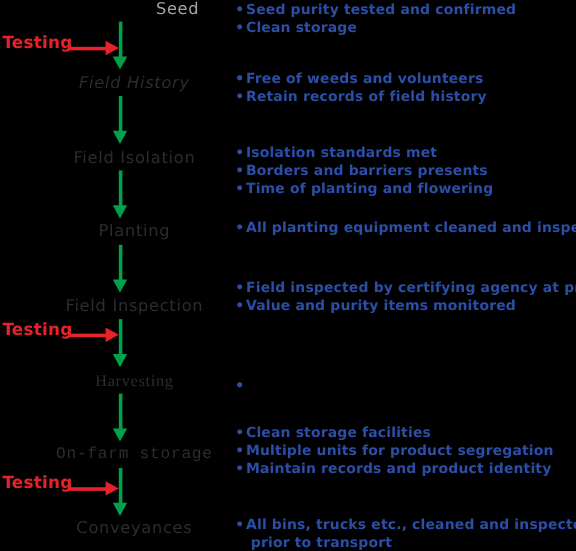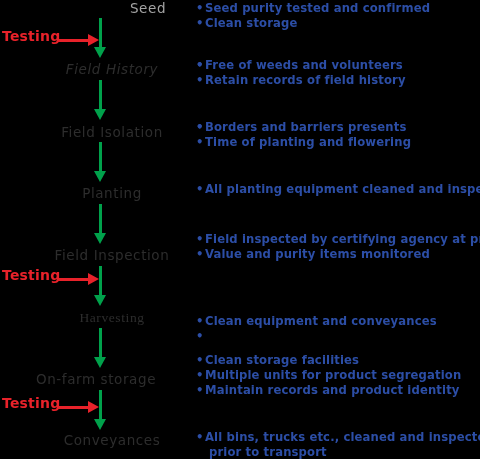--- a/index.html
+++ b/index.html
@@ -122,21 +122,21 @@
 </head>
 <body>
 
 <div id="diagram">
     <div class="node-label" style="left: 112px; top: 1px; color: #a3a3a3; margin-left: 36px;">Seed</div>
     <div class="node-label" style="left: 112px; top: 62px; color: rgb(45, 45, 45); font-style: italic;">Field History</div>
     <div class="node-label" style="left: 112px; top: 125px; color: rgb(45, 45, 45);">Field Isolation</div>
     <div class="node-label" style="left: 112px; top: 186px; color: rgb(45, 45, 45);">Planting</div>
     <div class="node-label" style="left: 112px; top: 248px; color: rgb(45, 45, 45);">Field Inspection</div>
     <div class="node-label" style="left: 112px; top: 310px; color: rgb(45, 45, 45); font-family: Liberation Serif, serif;">Harvesting</div>
-    <div class="node-label" style="left: 96px; top: 372px; color: rgb(45, 45, 45);">On-farm storage</div>
+    <div class="node-label" style="left: 112px; top: 372px; color: rgb(45, 45, 45); font-family: Liberation Mono, monospace;">On-farm storage</div>
     <div class="node-label" style="left: 112px; top: 433px; color: rgb(45, 45, 45);">Conveyances</div>
     <div class="flow-arrow" style="left: 100px; top: 18px; height: 40px; width: 14px;">
       <div class="shaft" style="height: 30px; background: rgb(0, 161, 75);"></div>
       <div class="head" style="top: 29px; border-top-color: rgb(0, 161, 75);"></div>
     </div>
     <div class="flow-arrow" style="left: 100px; top: 80px; height: 40px; width: 14px;">
       <div class="shaft" style="height: 30px; background: rgb(0, 161, 75);"></div>
       <div class="head" style="top: 29px; border-top-color: rgb(0, 161, 75);"></div>
     </div>
     <div class="flow-arrow" style="left: 100px; top: 142px; height: 40px; width: 14px;">
@@ -177,33 +177,33 @@
     <div class="detail-group" style="top: 1px; color: rgb(44, 78, 166);">
       <div class="detail-item"><span class="bullet">•</span><span>Seed purity tested and confirmed</span></div>
       <div class="detail-item"><span class="bullet">•</span><span>Clean storage</span></div>
     </div>
     <div class="detail-group" style="top: 58px; color: rgb(44, 78, 166);">
       <div class="detail-item"><span class="bullet">•</span></div>
       <div class="detail-item"><span class="bullet">•</span><span>Free of weeds and volunteers</span></div>
       <div class="detail-item"><span class="bullet">•</span><span>Retain records of field history</span></div>
     </div>
     <div class="detail-group" style="top: 120px; color: rgb(44, 78, 166);">
-      <div class="detail-item"><span class="bullet">•</span></div>
+      <div class="detail-item"><span class="bullet">•</span><span>Isolation standards met</span></div>
       <div class="detail-item"><span class="bullet">•</span><span>Borders and barriers presents</span></div>
       <div class="detail-item"><span class="bullet">•</span><span>Time of planting and flowering</span></div>
     </div>
     <div class="detail-group" style="top: 182px; color: rgb(44, 78, 166);">
       <div class="detail-item"><span class="bullet">•</span><span>All planting equipment cleaned and inspected</span></div>
     </div>
     <div class="detail-group" style="top: 232px; color: rgb(44, 78, 166);">
       <div class="detail-item"><span class="bullet">•</span><span>Field inspected by certifying agency at proper times</span></div>
       <div class="detail-item"><span class="bullet">•</span><span>Value and purity items monitored</span></div>
     </div>
     <div class="detail-group" style="top: 314px; color: rgb(44, 78, 166);">
-      <div class="detail-item"><span class="bullet">•</span><span>Clean equipment and conveyances</span></div>
+      <div class="detail-item"><span class="bullet">•</span></div>
       <div class="detail-item"><span class="bullet">•</span></div>
     </div>
     <div class="detail-group" style="top: 353px; color: rgb(44, 78, 166);">
       <div class="detail-item"><span class="bullet">•</span><span>Clean storage facilities</span></div>
       <div class="detail-item"><span class="bullet">•</span><span>Multiple units for product segregation</span></div>
       <div class="detail-item"><span class="bullet">•</span><span>Maintain records and product identity</span></div>
     </div>
     <div class="detail-group" style="top: 430px; color: rgb(44, 78, 166);">
       <div class="detail-item"><span class="bullet">•</span><span>All bins, trucks etc., cleaned and inspected</span><span class="wrap-line">prior to transport</span></div>
     </div>

